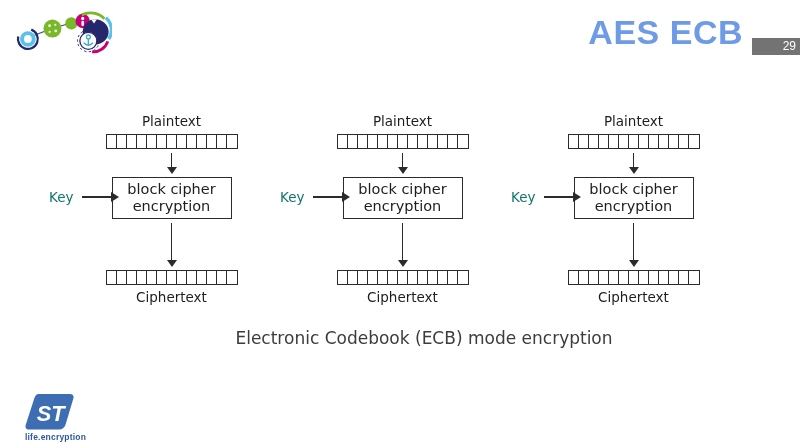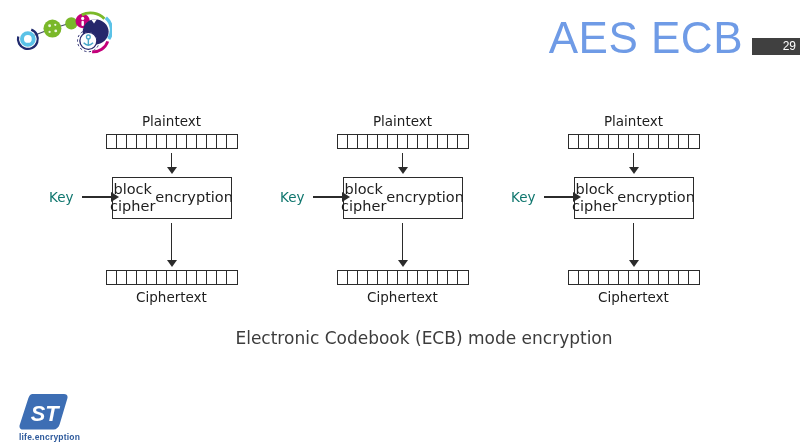--- a/index.html
+++ b/index.html
@@ -6,26 +6,26 @@
   html,body { width:800px; height:448px; }
   body {
     position:relative; width:800px; height:448px; background:#ffffff;
     font-family:"Liberation Sans", sans-serif; overflow:hidden;
   }
 
   
   .event-logo { position:absolute; left:8px; top:2px; width:104px; height:56px; }
   .slide-title {
     position:absolute; top:13px; right:57px;
-    font-size:44px; font-weight:400; color:#6F9BE6; letter-spacing:0.5px;
+    font-size:34px; font-weight:700; color:#6F9BE6; letter-spacing:0.5px;
     font-family:"Liberation Sans", sans-serif;
   }
   .page-badge {
     position:absolute; top:38px; right:0; width:48px; height:17px;
-    background:#404040; color:#ffffff; font-size:12px; line-height:17px;
+    background:#737373; color:#ffffff; font-size:12px; line-height:17px;
     text-align:right; padding-right:4px;
   }
 
   
   .diagrams {
     position:absolute; top:113px; left:80px; width:645px;
     display:flex; justify-content:space-between;gap:48px;
   }
   .unit { position:relative; width:200px; }
   .stack {
@@ -47,21 +47,21 @@
     margin:4px 0 10px;
   }
   .varrow.long { height:37px; }
   .varrow::after {
     content:""; position:absolute; left:50%; margin-left:-5px; bottom:-7px;
     border:5px solid transparent; border-bottom:0; border-top:7px solid #2b2b2b;
   }
 
   .cipher-box {
     width:120px; height:42px; border:1.6px solid #2b2b2b; background:#ffffff;
-    display:flex; flex-direction:row; justify-content:center; align-items:center;
+    display:flex; flex-direction:column; justify-content:center; align-items:center;
     font-size:14.5px; line-height:1.22; text-align:center; color:#1d1d1d;
   }
 
   .keyrow {
     position:absolute; top:76px; right:calc(50% + 60px);
     display:flex; align-items:center; gap:8px;
     font-family:"DejaVu Sans", sans-serif;
   }
   .key-label { font-size:13.5px; color:#0f766e; }
   .harrow { position:relative; width:30px; height:1.6px; background:#2b2b2b; }
@@ -69,21 +69,21 @@
     content:""; position:absolute; right:-7px; top:50%; margin-top:-5px;
     border:5px solid transparent; border-right:0; border-left:8px solid #2b2b2b;
   }
 
   .caption {
     position:absolute; top:328px; left:0; width:800px; text-align:center;
     font-family:"DejaVu Sans", sans-serif; font-size:17px; color:#3c3c3c;margin-left:24px;
   }
 
   
-  .st-logo { position:absolute; left:19px; bottom:6px; width:56px; }
+  .st-logo { position:absolute; left:25px; bottom:6px; width:56px; }
   .st-logo svg { display:block; }
   .st-logo-text {
     font-size:8.5px; font-weight:bold; color:#2E5A9C; letter-spacing:0.2px;
     font-family:"Liberation Sans", sans-serif; margin-top:1px;
   }
 </style>
 </head>
 <body>
 
 <div class="event-logo">

